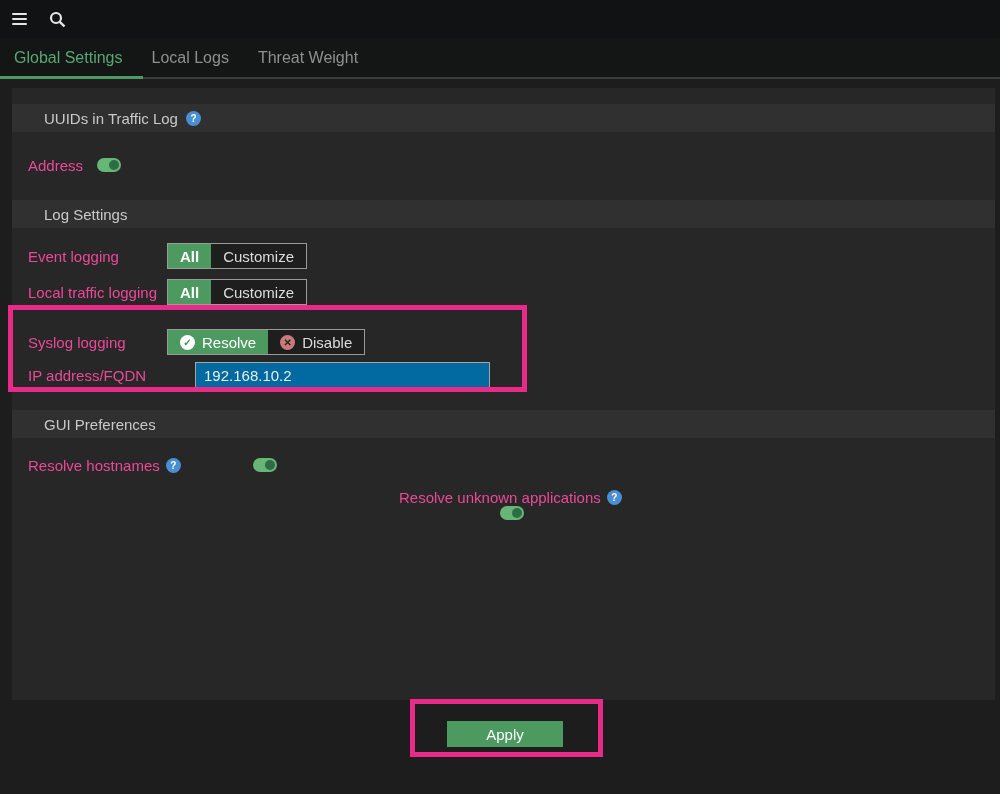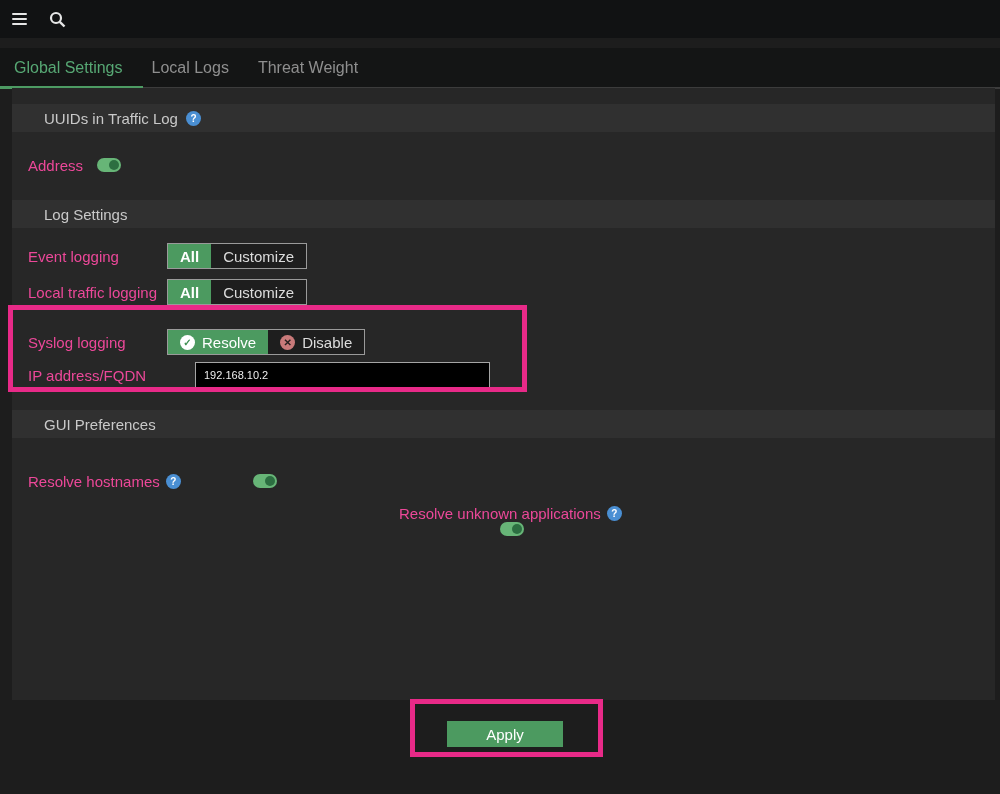--- a/index.html
+++ b/index.html
@@ -16,21 +16,21 @@
   .topbar {
     position:absolute; left:0; top:0; width:1000px; height:38px;
     background:#111213;
     display:flex; align-items:center; gap:22px; padding-left:12px;
   }
   .hamburger { width:15px; height:12px; display:flex; flex-direction:column; justify-content:space-between; cursor:pointer; }
   .hamburger span { display:block; height:2px; background:#e6e6e6; border-radius:1px; }
 
   
   .tabbar {
-    position:absolute; left:0; top:48px; width:1000px; height:41px;
+    position:absolute; left:0; top:38px; width:1000px; height:41px;
     background:#141515;
     border-bottom:2px solid #3c3c3c;
     display:flex; align-items:center; gap:29px; padding-left:14px;
   }
   .tab { font-size:16px; color:#8f8f8f; cursor:pointer; }
   .tab.active { color:#57a874; }
   .tab-underline {
     position:absolute; left:0; bottom:-2px; width:143px; height:3px;
     background:#4d9b63;
   }
@@ -50,21 +50,21 @@
   .label { font-size:15px; color:#ec4899; white-space:nowrap; }
   .label-col { width:139px; flex:none; }
 
   .row-address  { margin-top:24px; height:18px; }
   .band-log     { margin-top:26px; }
   .row-event    { margin-top:15px; }
   .row-traffic  { margin-top:10px; }
   .row-syslog   { margin-top:24px; }
   .row-ip       { margin-top:7px;gap:28px; }
   .band-gui     { margin-top:22px; }
-  .row-resolve1 { margin-top:34px; height:18px; }
+  .row-resolve1 { margin-top:18px; height:18px; }
   .row-resolve2 { margin-top:15px; height:18px;flex-direction:column; }
   .resolve-col  { width:225px; flex:none; display:flex; align-items:center; gap:6px; }
 
   
   .toggle {
     width:24px; height:14px; border-radius:7px; background:#67b577;
     position:relative; display:inline-block; cursor:pointer; flex:none;
   }
   .toggle .knob {
     position:absolute; right:2px; top:2px; width:10px; height:10px;
@@ -92,23 +92,23 @@
   .circle-icon {
     width:15px; height:15px; border-radius:50%;
     display:inline-flex; align-items:center; justify-content:center;
     font-size:10px; font-weight:bold; flex:none;
   }
   .circle-check { background:#ffffff; color:#3f8f52; }
   .circle-cross { background:#c97a7a; color:#26201f; }
 
   
   .ip-input {
-    width:295px; height:26px; background:#000000;
+    width:295px; height:26px; background:#0369a1;
     border:1px solid #a5a5a5; color:#ededed;
-    font-size:11px; font-family:"Liberation Sans", sans-serif;
+    font-size:15px; font-family:"Liberation Sans", sans-serif;
     padding:7px 8px;
   }
 
   
   .apply-btn {
     position:absolute; left:447px; top:721px; width:116px; height:26px;
     background:#4c9a60; border:none; color:#fff; font-size:15px;
     font-family:"Liberation Sans", sans-serif; cursor:pointer;text-align:center;
   }
 

